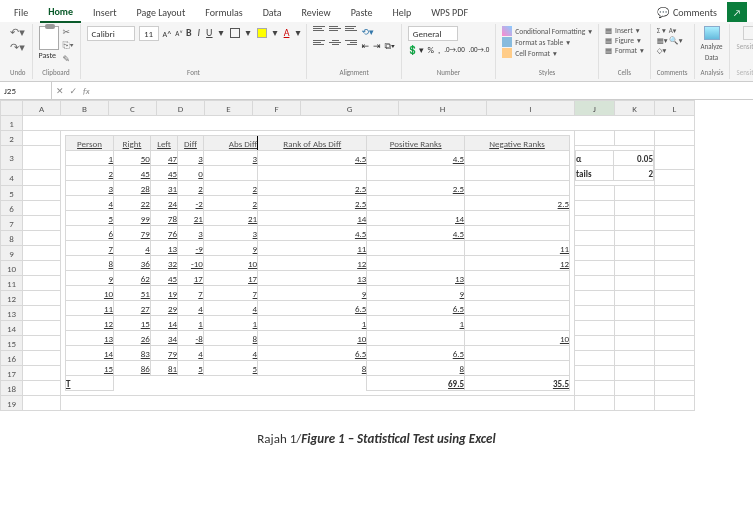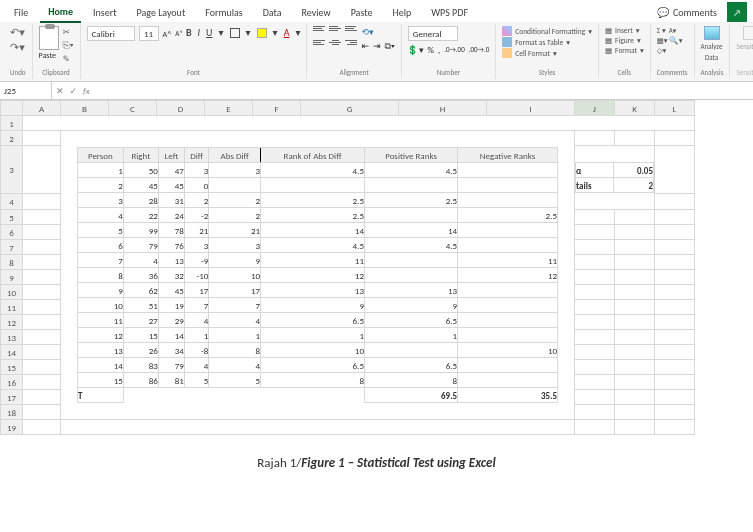--- a/index.html
+++ b/index.html
@@ -283,29 +283,29 @@
     <th>K</th>
     <th>L</th>
   </tr>
   <tr>
           <th class="rowh">1</th>
           <td colspan="12"></td>
         </tr>
   <tr>
           <th class="rowh">2</th>
     <td></td>
-    <td colspan="8" rowspan="17" style="padding:16px;vertical-align:top;">
+    <td colspan="8" rowspan="17" style="padding:4px;vertical-align:top;text-decoration:underline;">
       <table class="data-tbl" style="width:100%;">
         <tbody>
                 <tr>
           <th>Person</th>
           <th>Right</th>
           <th>Left</th>
           <th>Diff</th>
-          <th style="border-right:none;">Abs Diff</th>
+          <th style="border-right:none;text-align:right;">Abs Diff</th>
           <th style="border-left:1px solid #000;">Rank of Abs Diff</th>
           <th>Positive Ranks</th>
           <th>Negative Ranks</th>
         </tr>
         </tbody>
               <tbody id="data-rows">
                 <tr>
                   <td class="num">1</td>
                   <td class="num">50</td>
                   <td class="num">47</td>

